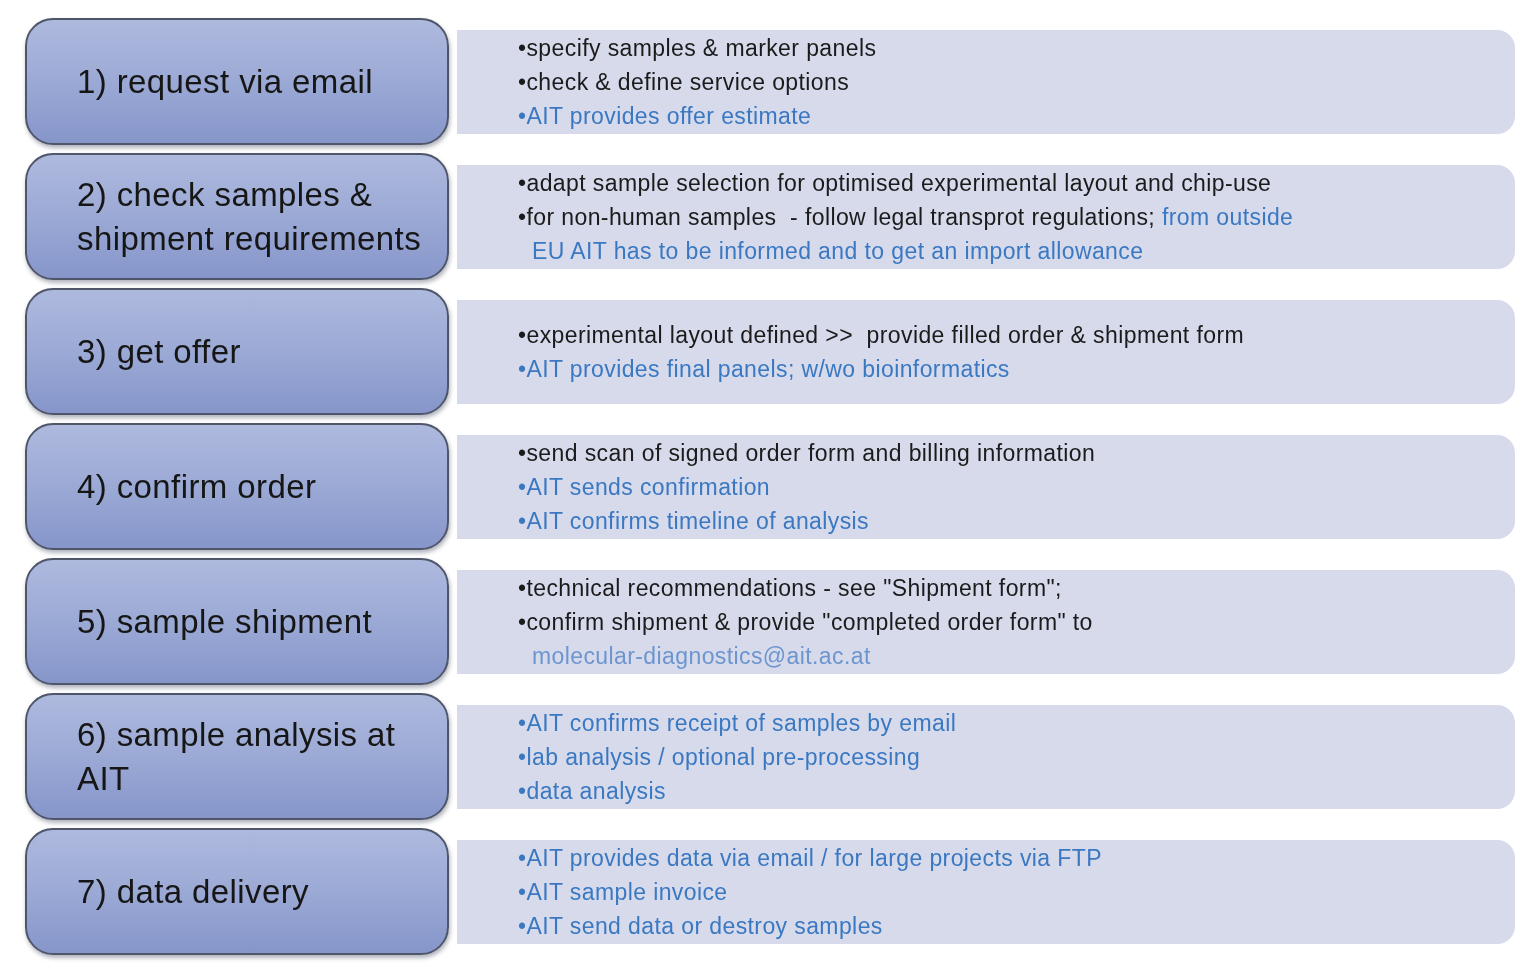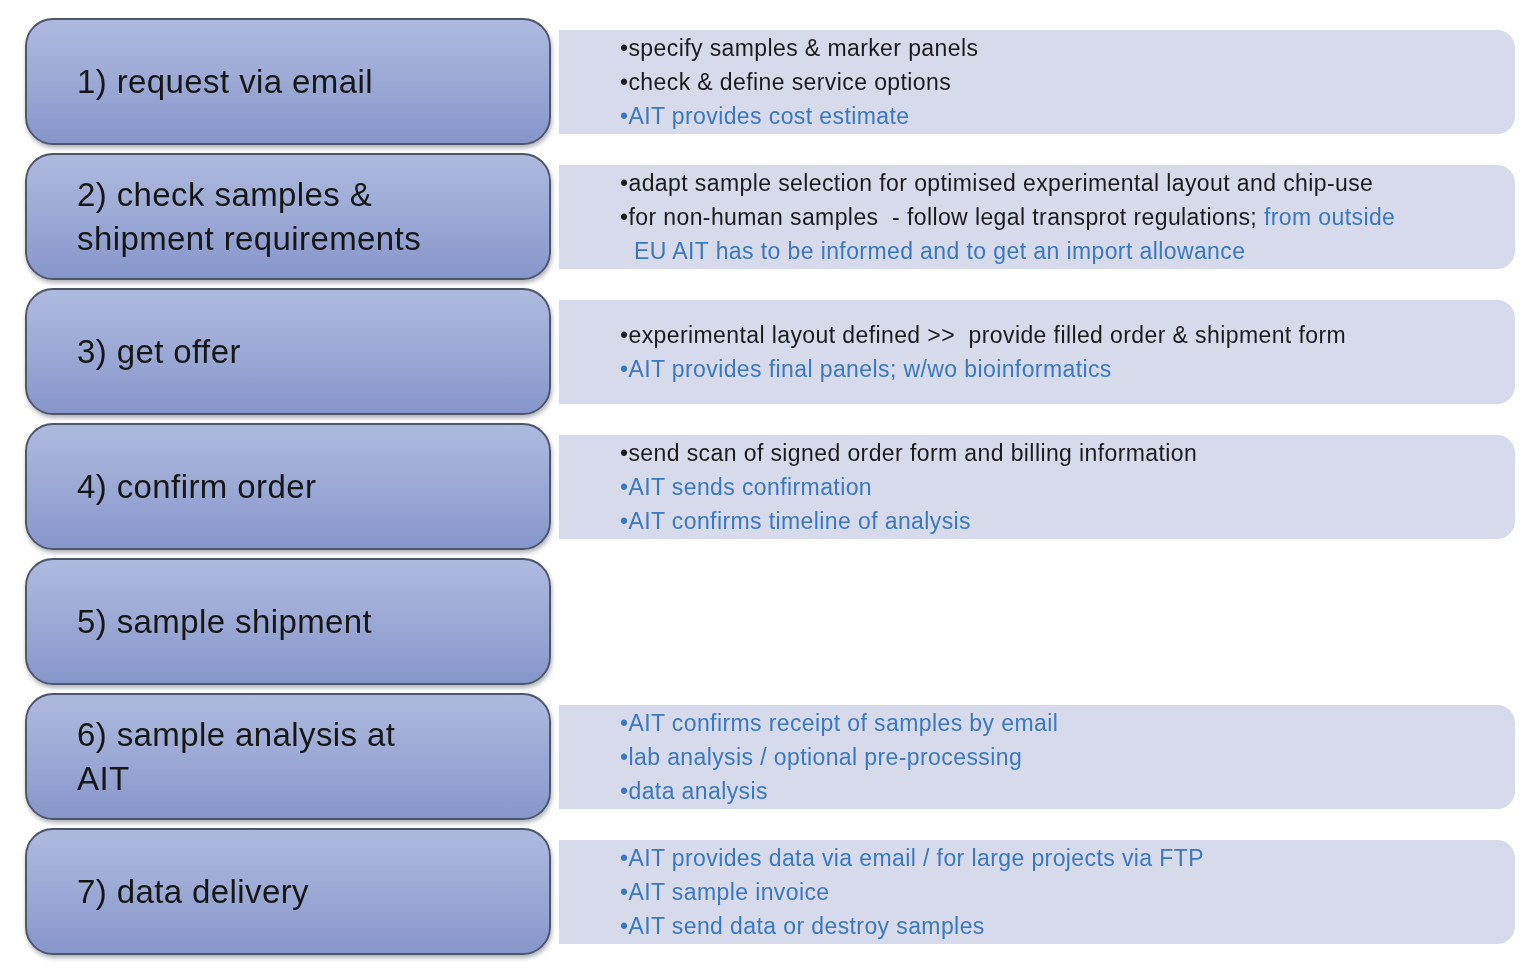--- a/index.html
+++ b/index.html
@@ -21,21 +21,21 @@
     flex-direction: column;
     gap: 8px;
   }
   .row {
     flex: 1 1 0;
     display: flex;
     align-items: stretch;
     min-height: 0;
   }
   .step-box {
-    width: 526px;
+    width: 424px;
     box-sizing: border-box;
     border: 2px solid #50566a;
     border-radius: 28px;
     background: linear-gradient(180deg, #aeb9de 0%, #9dabd6 45%, #8696ca 100%);
     box-shadow: 1px 3px 4px rgba(80, 86, 106, 0.45);
     display: flex;
     align-items: center;
     padding: 0 18px 0 50px;
     flex: none;
   }
@@ -76,21 +76,21 @@
 <body>
 
 <div class="diagram">
   <div class="row">
     <div class="step-box">
       <span class="step-label">1) request via email</span>
     </div>
     <div class="detail-panel">
         <div class="pitem"><span class="run-k">•specify samples &amp; marker panels</span></div>
         <div class="pitem"><span class="run-k">•check &amp; define service options</span></div>
-        <div class="pitem"><span class="run-b">•AIT provides cost estimate</span></div>
+        <div class="pitem"><span class="run-b">•AIT provides offer estimate</span></div>
       </div>
   </div>
 
   <div class="row">
     <div class="step-box">
       <span class="step-label">2) check samples &amp;
 shipment requirements</span>
     </div>
     <div class="detail-panel">
         <div class="pitem"><span class="run-k">•adapt sample selection for optimised experimental layout and chip-use</span></div>
@@ -117,20 +117,25 @@
         <div class="pitem"><span class="run-k">•send scan of signed order form and billing information</span></div>
         <div class="pitem"><span class="run-b">•AIT sends confirmation</span></div>
         <div class="pitem"><span class="run-b">•AIT confirms timeline of analysis</span></div>
       </div>
   </div>
 
   <div class="row">
     <div class="step-box">
       <span class="step-label">5) sample shipment</span>
     </div>
+    <div class="detail-panel">
+        <div class="pitem"><span class="run-k">•technical recommendations - see "Shipment form";</span></div>
+        <div class="pitem"><span class="run-k">•confirm shipment &amp; provide "completed order form" to</span><span class="run-l">
+molecular-diagnostics@ait.ac.at</span></div>
+      </div>
   </div>
 
   <div class="row">
     <div class="step-box">
       <span class="step-label">6) sample analysis at
 AIT</span>
     </div>
     <div class="detail-panel">
         <div class="pitem"><span class="run-b">•AIT confirms receipt of samples by email</span></div>
         <div class="pitem"><span class="run-b">•lab analysis / optional pre-processing</span></div>

